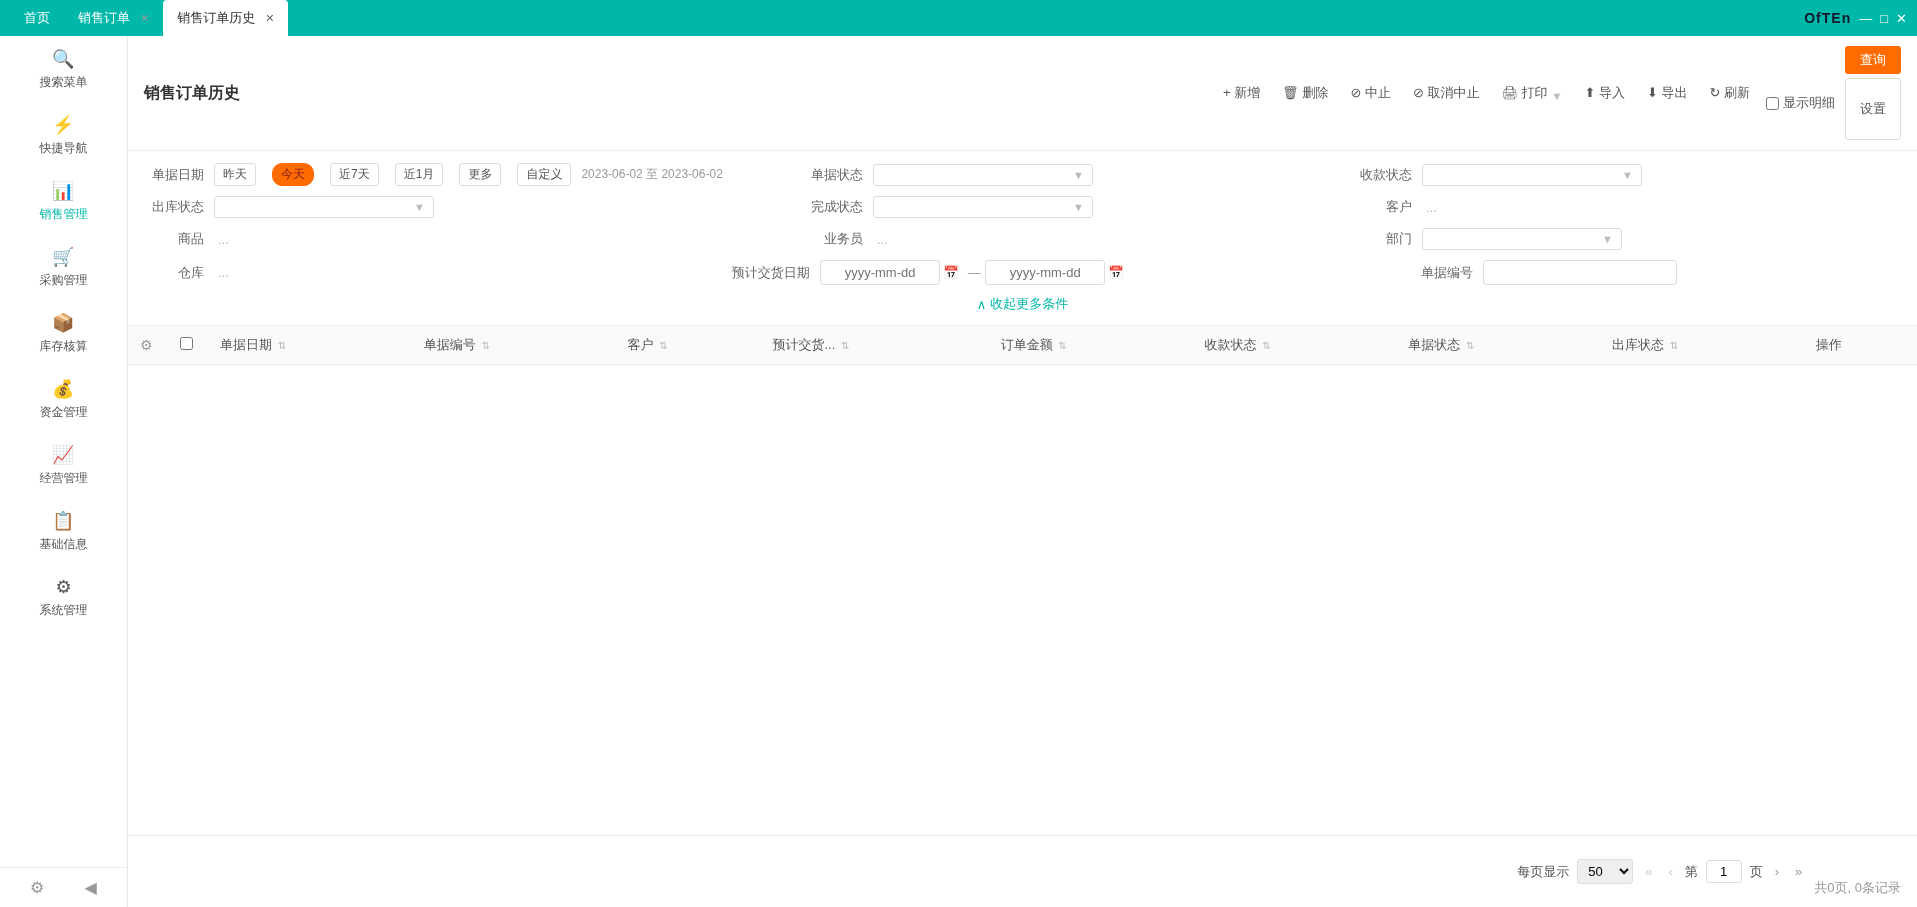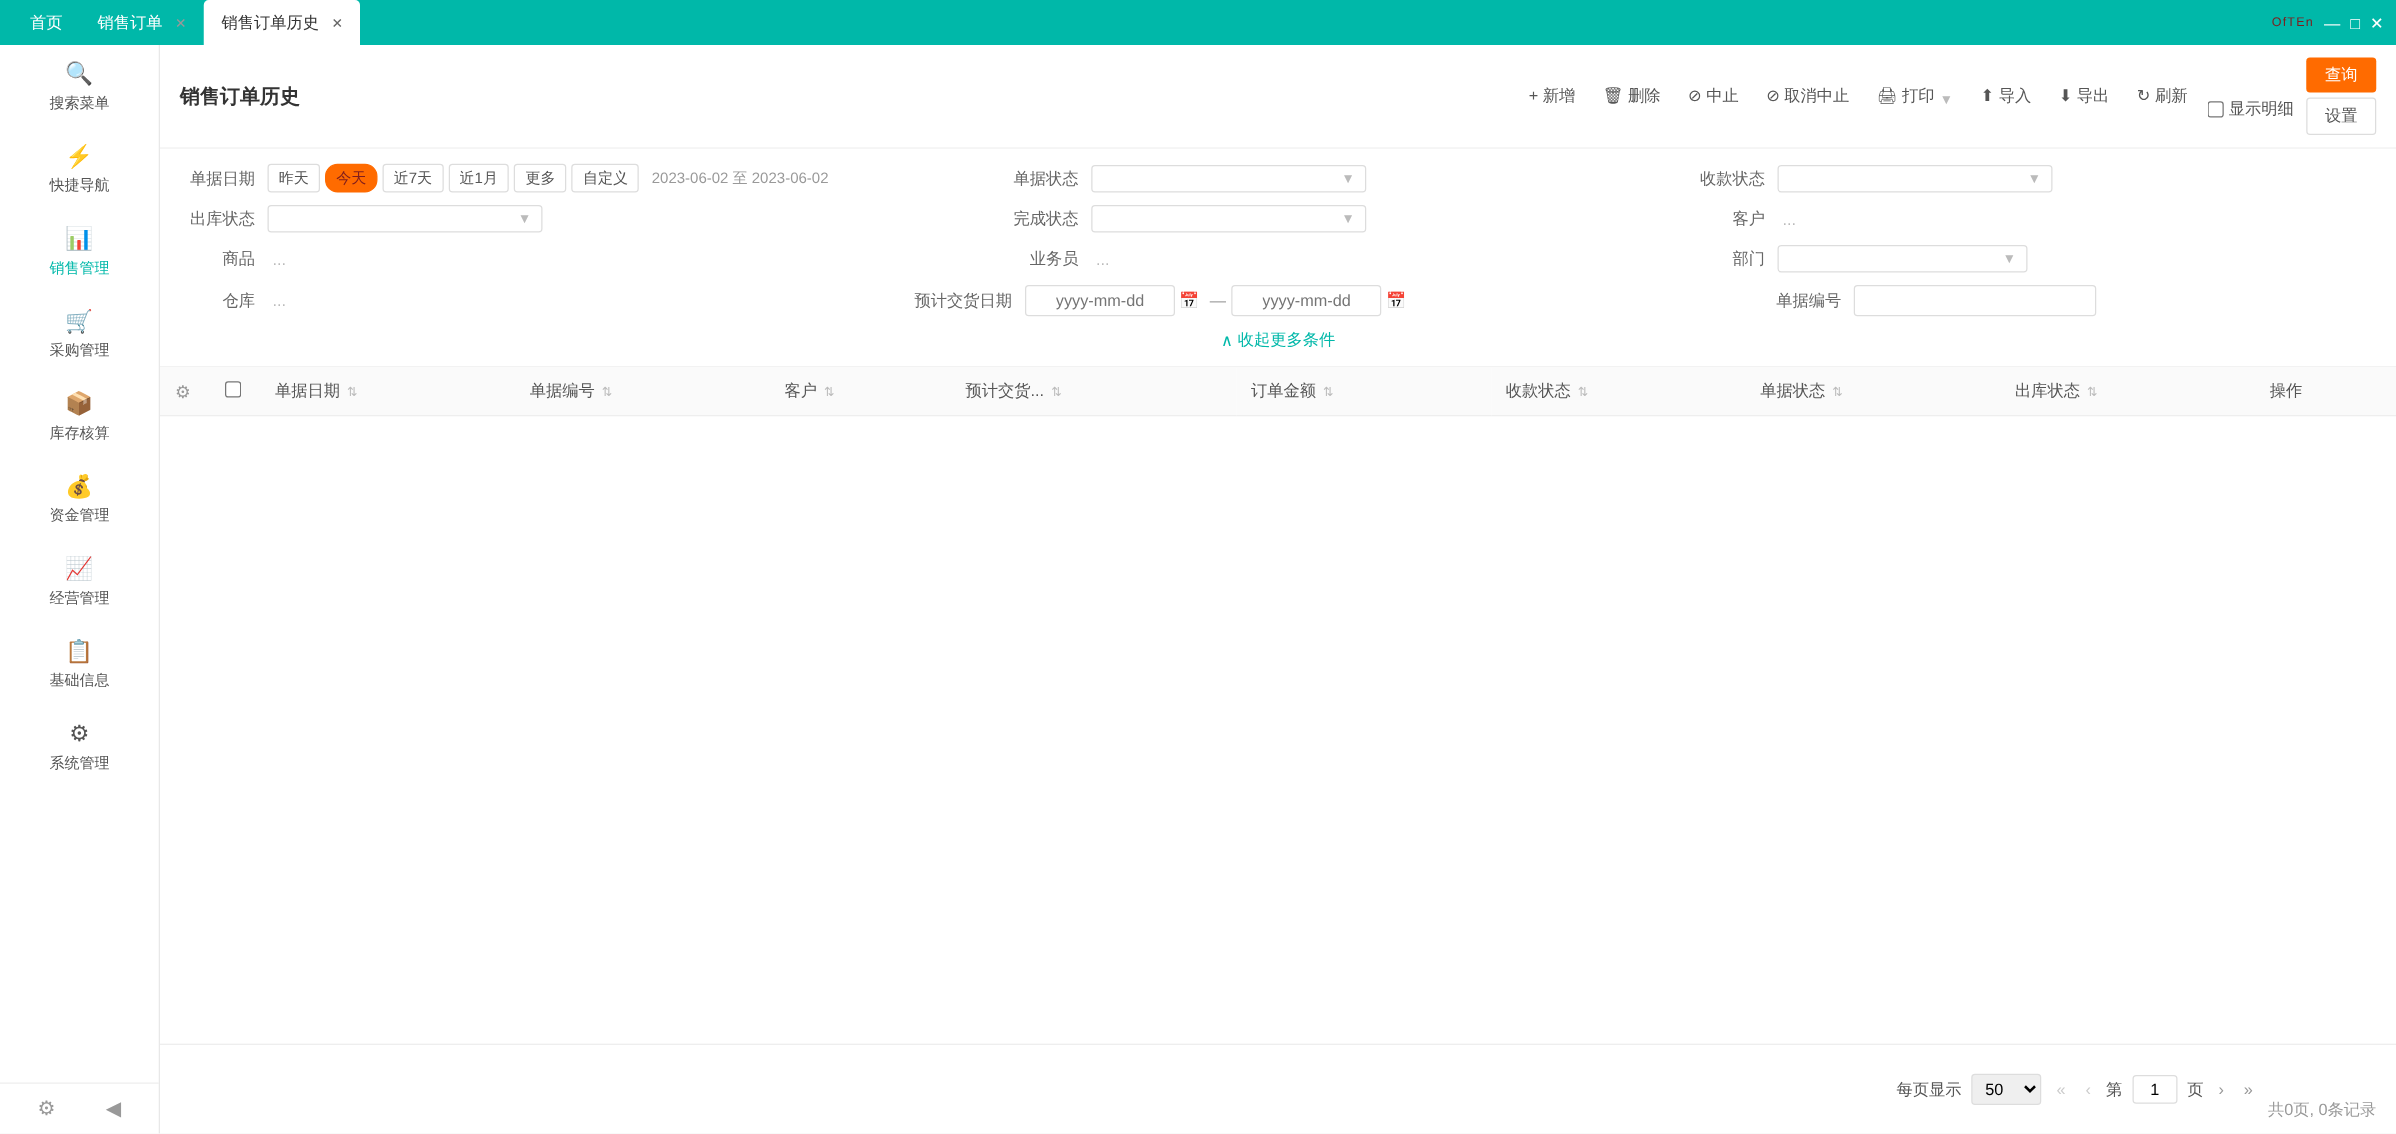--- a/index.html
+++ b/index.html
@@ -28,30 +28,30 @@
 
     
     .content { flex: 1; display: flex; flex-direction: column; overflow: hidden; background: #f5f5f5; }
 
     
     .page-header { background: #fff; padding: 10px 16px; display: flex; align-items: center; justify-content: space-between; border-bottom: 1px solid #eee; flex-shrink: 0; }
     .page-title { font-size: 16px; font-weight: bold; color: #333; }
     .toolbar { display: flex; align-items: center; gap: 10px; }
     .toolbar-btn { display: flex; align-items: flex-end; gap: 4px; background: none; border: none; cursor: pointer; color: #555; font-size: 13px; padding: 4px 6px; border-radius: 3px; }
     .query-btn { background: #ff6b00; color: #fff; border: none; border-radius: 3px; padding: 5px 14px; cursor: pointer; font-size: 13px; }
-    .settings-btn { border: 1px solid #ddd; color: #555; border-radius: 3px; padding: 5px 14px; cursor: pointer; font-size: 13px; background: #fff; }
+    .settings-btn { border: 1px solid #ddd; color: #555; border-radius: 3px; padding: 21px 14px; cursor: pointer; font-size: 13px; background: #fff; }
     .display-toggle { display: flex; align-items: center; gap: 4px; font-size: 13px; color: #555; margin-top: 20px; }
     .display-toggle input { cursor: pointer; }
 
     
     .filter-area { background: #fff; padding: 12px 16px; border-bottom: 1px solid #eee; flex-shrink: 0; }
     .filter-row { display: flex; align-items: center; margin-bottom: 10px; gap: 0; }
     .filter-label { width: 70px; color: #666; font-size: 13px; flex-shrink: 0; text-align: right; padding-right: 10px; }
     .filter-value { flex: 1; display: flex; align-items: center; gap: 6px; }
-    .date-quick-btns { display: flex; align-items: center; gap: 4px; }
+    .date-quick-btns { display: flex; align-items: center; gap: 16px; }
     .date-quick-btn { padding: 2px 8px; border: 1px solid #ddd; border-radius: 3px; cursor: pointer; font-size: 12px; background: #fff; color: #555; }
     .date-quick-btn.active { background: #ff6b00; color: #7f1d1d; border-color: #ff6b00; border-radius: 10px; text-align: center; }
     .date-range { font-size: 12px; color: #999; margin-left: 4px; }
     .filter-select { border: 1px solid #ddd; border-radius: 3px; padding: 4px 8px; font-size: 13px; color: #555; background: #fff; min-width: 160px; display: flex; align-items: center; justify-content: space-between; cursor: pointer; }
     .filter-select-wide { min-width: 220px; }
     .filter-input { border: 1px solid #ddd; border-radius: 3px; padding: 4px 8px; font-size: 13px; color: #999; background: #fff; min-width: 160px; }
     .filter-dots { color: #bbb; cursor: pointer; margin-left: 4px; }
     .filter-date-input { border: 1px solid #ddd; border-radius: 3px; padding: 4px 24px; font-size: 13px; color: #bbb; background: #fff; width: 120px; }
     .filter-date-icon { color: #ccc; margin: 0 4px; cursor: pointer; }
     .filter-date-dash { color: #999; margin: 0 4px; }
@@ -91,21 +91,21 @@
   <button class="top-bar-tab">
     <span>销售订单</span>
     <span class="close-icon">✕</span>
   </button>
   <button class="top-bar-tab active">
     <span>销售订单历史</span>
     <span class="close-icon">✕</span>
   </button>
   <div class="top-bar-spacer"></div>
   <div class="top-bar-right">
-    <span style="font-size:10px;font-weight:normal;color:#7f1d1d;letter-spacing:1px;">OfTEn</span>
+    <span style="font-size:14px;font-weight:bold;color:#0f172a;letter-spacing:1px;">OfTEn</span>
     <button class="top-bar-right-btn">—</button>
     <button class="top-bar-right-btn">□</button>
     <button class="top-bar-right-btn">✕</button>
   </div>
 </div>
 
 <div class="main-layout">
 
   <div class="sidebar">
     <div class="sidebar-item">

